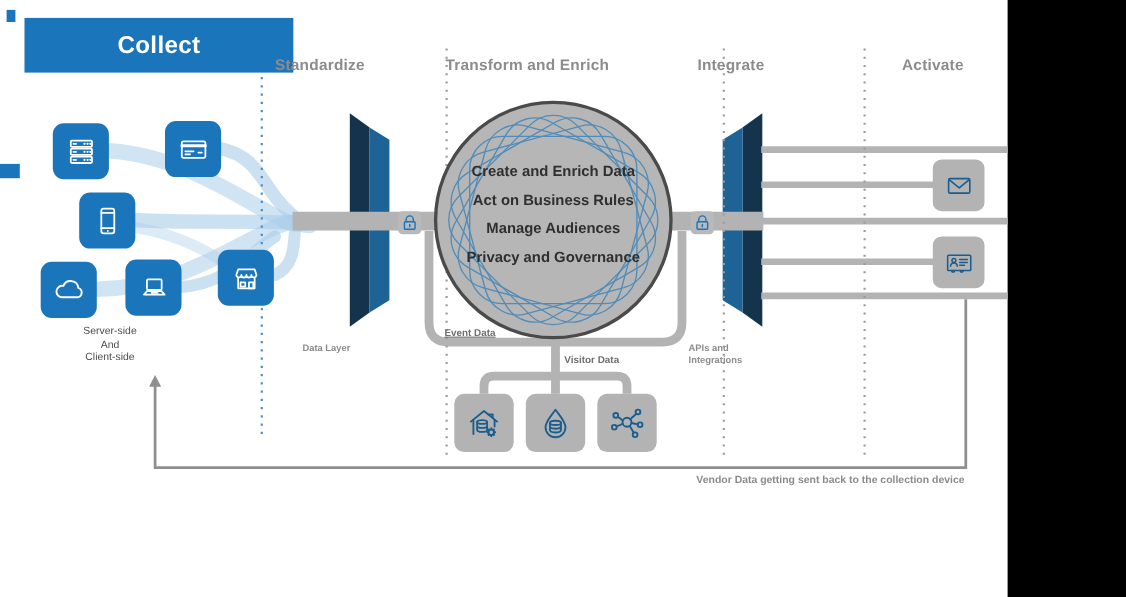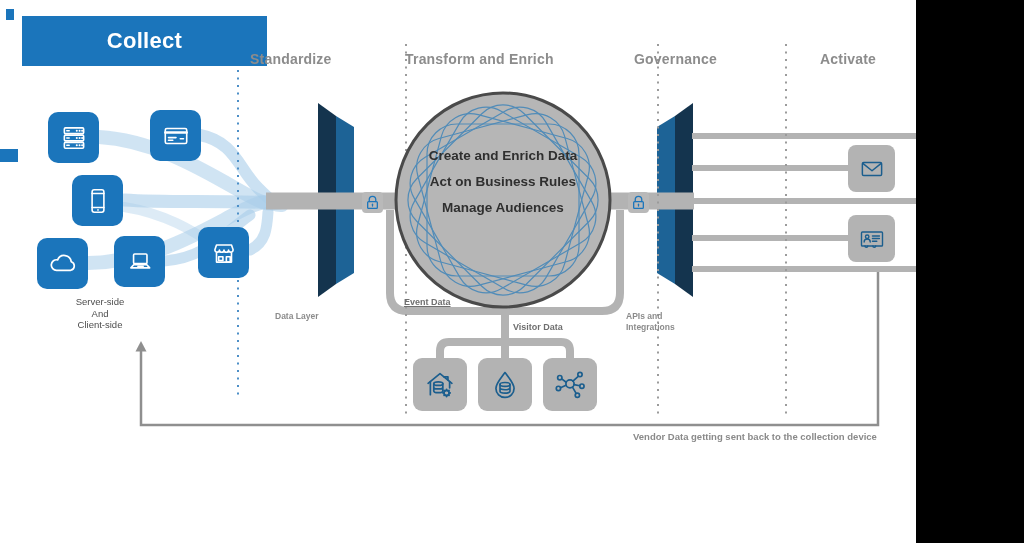--- a/index.html
+++ b/index.html
@@ -238,21 +238,21 @@
   </div>
   <div class="tile chan-lg" style="left:920px;top:243px;">
     <svg class="glyph" width="32" height="32" viewBox="0 0 32 32" fill="none" stroke="#1b5e8e" stroke-width="1.6" stroke-linecap="round" stroke-linejoin="round">
       <path d="M6.5 15.5 h4 v9.5 h-4 z"></path>
       <path d="M10.5 24 c.9 .8 2 1.2 3.4 1.2 h6.3 c1.3 0 2.2 -1.3 1.6 -2.5 c1 -.4 1.4 -1.8 .7 -2.7 c.8 -.7 .9 -1.9 .2 -2.7 c.8 -1 .1 -2.6 -1.3 -2.6 h-6 c.5 -1.6 1 -3.3 .6 -5 c-.3 -1.2 -2 -1.5 -2.5 -.4 c-.8 2.1 -1.6 4.3 -3 5.7 v9 z"></path>
     </svg>
   </div>
 
   <div class="lbl stage-lbl" style="left:250px;top:51px;width:150px;">Standardize</div>
   <div class="lbl stage-lbl" style="left:405px;top:51px;width:200px;">Transform and Enrich</div>
-  <div class="lbl stage-lbl" style="left:634px;top:51px;width:120px;">Governance</div>
+  <div class="lbl stage-lbl" style="left:634px;top:51px;width:120px;">Integrate</div>
   <div class="lbl stage-lbl" style="left:820px;top:51px;width:120px;">Activate</div>
 
   <div class="lbl small-lbl" style="left:275px;top:311px;width:100px;">Data Layer</div>
   <div class="lbl small-lbl" style="left:626px;top:311px;width:100px;">
     <span style="display:block;">APIs and</span>
     <span style="display:block;">Integrations</span>
   </div>
   <div class="lbl flow-lbl" style="left:404px;top:297px;width:55px;text-decoration:underline;">Event Data</div>
   <div class="lbl flow-lbl" style="left:513px;top:322px;width:60px;">Visitor Data</div>
   <div class="lbl" style="left:633px;top:431px;width:300px;font-size:9.5px;color:#8a8a8a;">Vendor Data getting sent back to the collection device</div>
@@ -260,15 +260,16 @@
   <div class="caption" style="left:50px;top:296px;width:100px;">
     <span>Server-side</span>
     <span>And</span>
     <span>Client-side</span>
   </div>
 
   <div class="hub-text">
     <span>Create and Enrich Data</span>
     <span>Act on Business Rules</span>
     <span>Manage Audiences</span>
+    <span>Privacy and Governance</span>
   </div>
 
 </div>
 
 </body></html>

